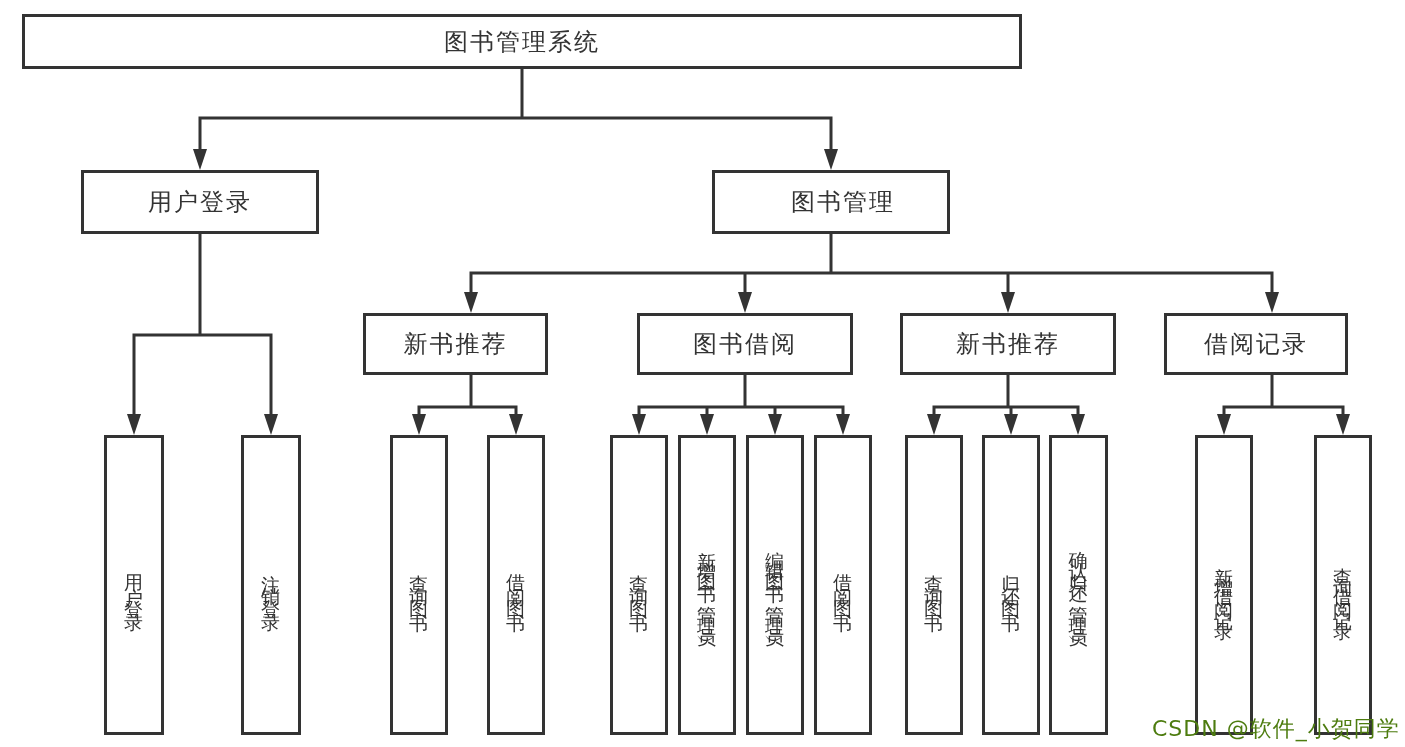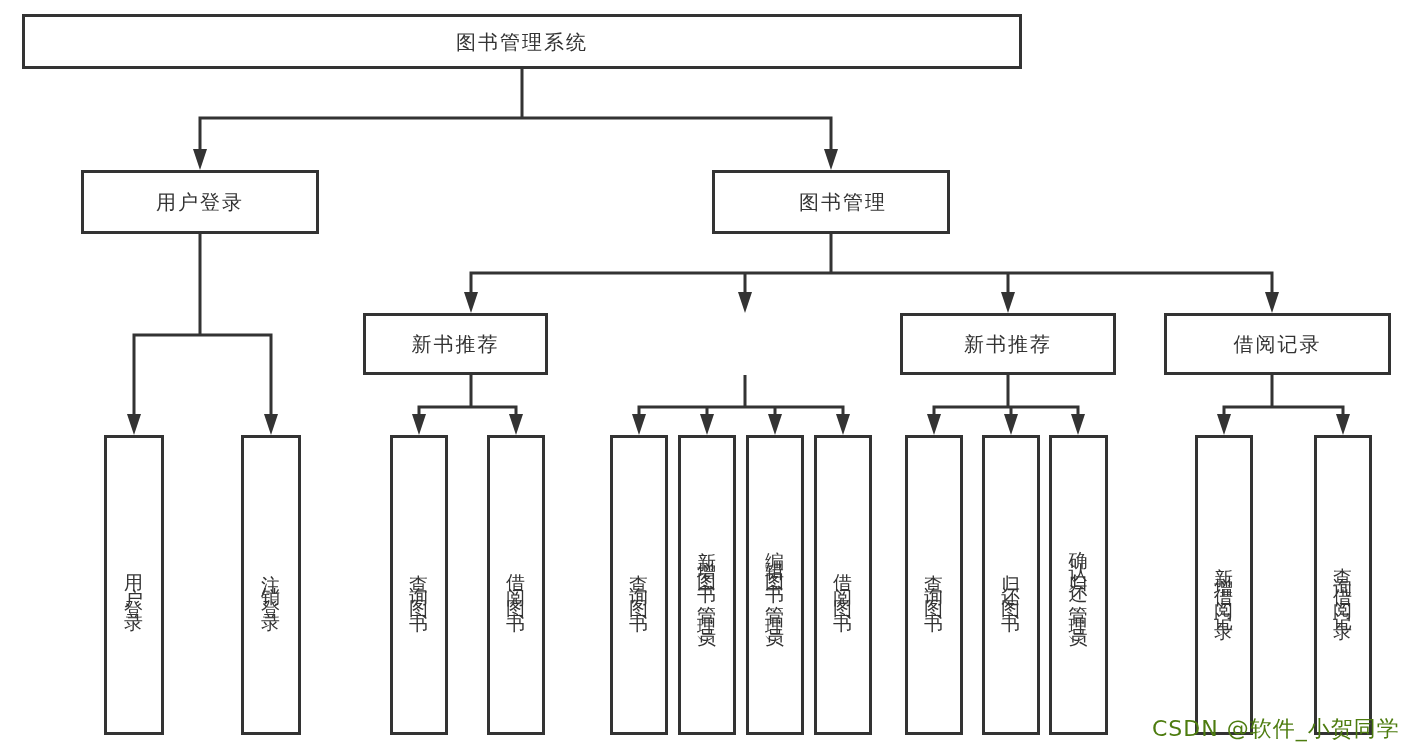--- a/index.html
+++ b/index.html
@@ -22,21 +22,21 @@
     box-sizing: border-box;
     background: #ffffff;
     border: 3px solid #333333;
     color: #333333;
     display: flex;
     align-items: center;
     justify-content: center;
     text-align: center;
   }
   .hbox {
-    font-size: 20px;
+    font-size: 24px;
     letter-spacing: 2px;
     line-height: 1;
   }
   .vbox {
     writing-mode: vertical-rl;
     text-orientation: mixed;
     font-size: 19px;
     letter-spacing: 13px;
     line-height: 1;
   }
@@ -94,22 +94,23 @@
       <polygon stroke="none" points="1336,414 1350,414 1343,435"></polygon>
     </g>
   </svg>
 
   <div class="box hbox" style="left:22px; top:14px; width:1000px; height:55px;">图书管理系统</div>
 
   <div class="box hbox" style="left:81px; top:170px; width:238px; height:64px;">用户登录</div>
   <div class="box hbox" style="left:712px; top:170px; width:238px; height:64px;padding-left:24px;">图书管理</div>
 
   <div class="box hbox" style="left:363px; top:313px; width:185px; height:62px;">新书推荐</div>
+  <div class="box hbox" style="left:637px; top:313px; width:216px; height:62px;">图书借阅</div>
   <div class="box hbox" style="left:900px; top:313px; width:216px; height:62px;">新书推荐</div>
-  <div class="box hbox" style="left:1164px; top:313px; width:227px; height:62px;">借阅记录</div>
+  <div class="box hbox" style="left:1164px; top:313px; width:184px; height:62px;">借阅记录</div>
 
   <div class="box vbox" style="left:104px; top:435px; width:60px; height:300px;">用户登录</div>
   <div class="box vbox" style="left:241px; top:435px; width:60px; height:300px;">注销登录</div>
 
   <div class="box vbox" style="left:390px; top:435px; width:58px; height:300px;">查询图书</div>
   <div class="box vbox" style="left:487px; top:435px; width:58px; height:300px;">借阅图书</div>
 
   <div class="box vbox" style="left:610px; top:435px; width:58px; height:300px;">查询图书</div>
   <div class="box vbox vbox-tight" style="left:678px; top:435px; width:58px; height:300px;">新增图书（管理员）</div>
   <div class="box vbox vbox-tight" style="left:746px; top:435px; width:58px; height:300px;">编辑图书（管理员）</div>

